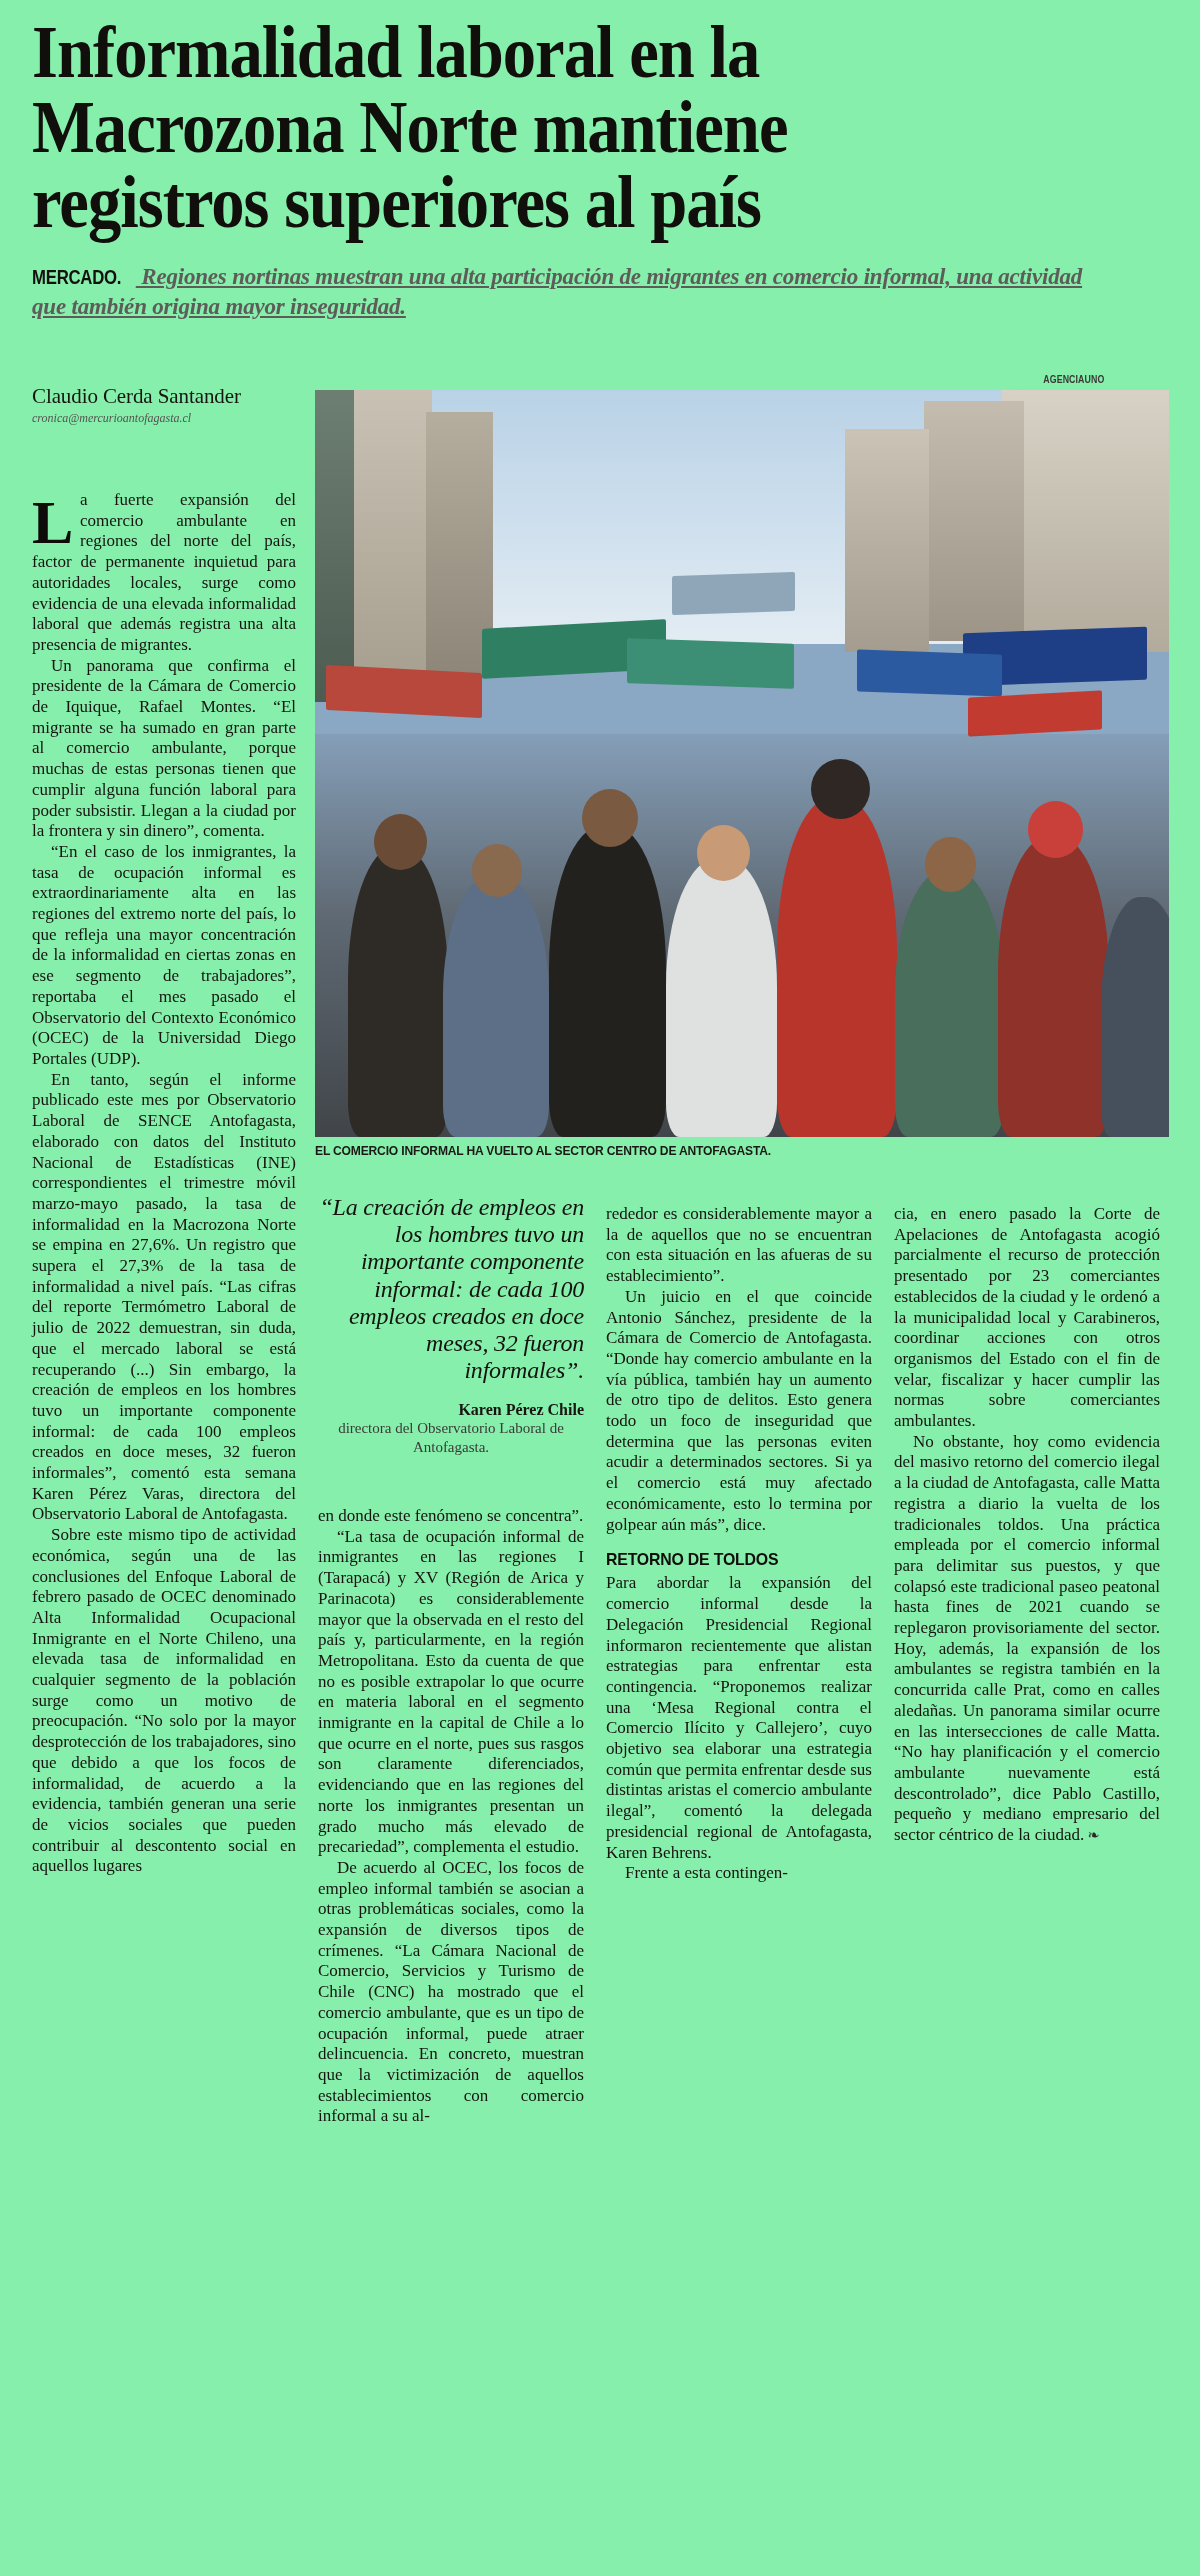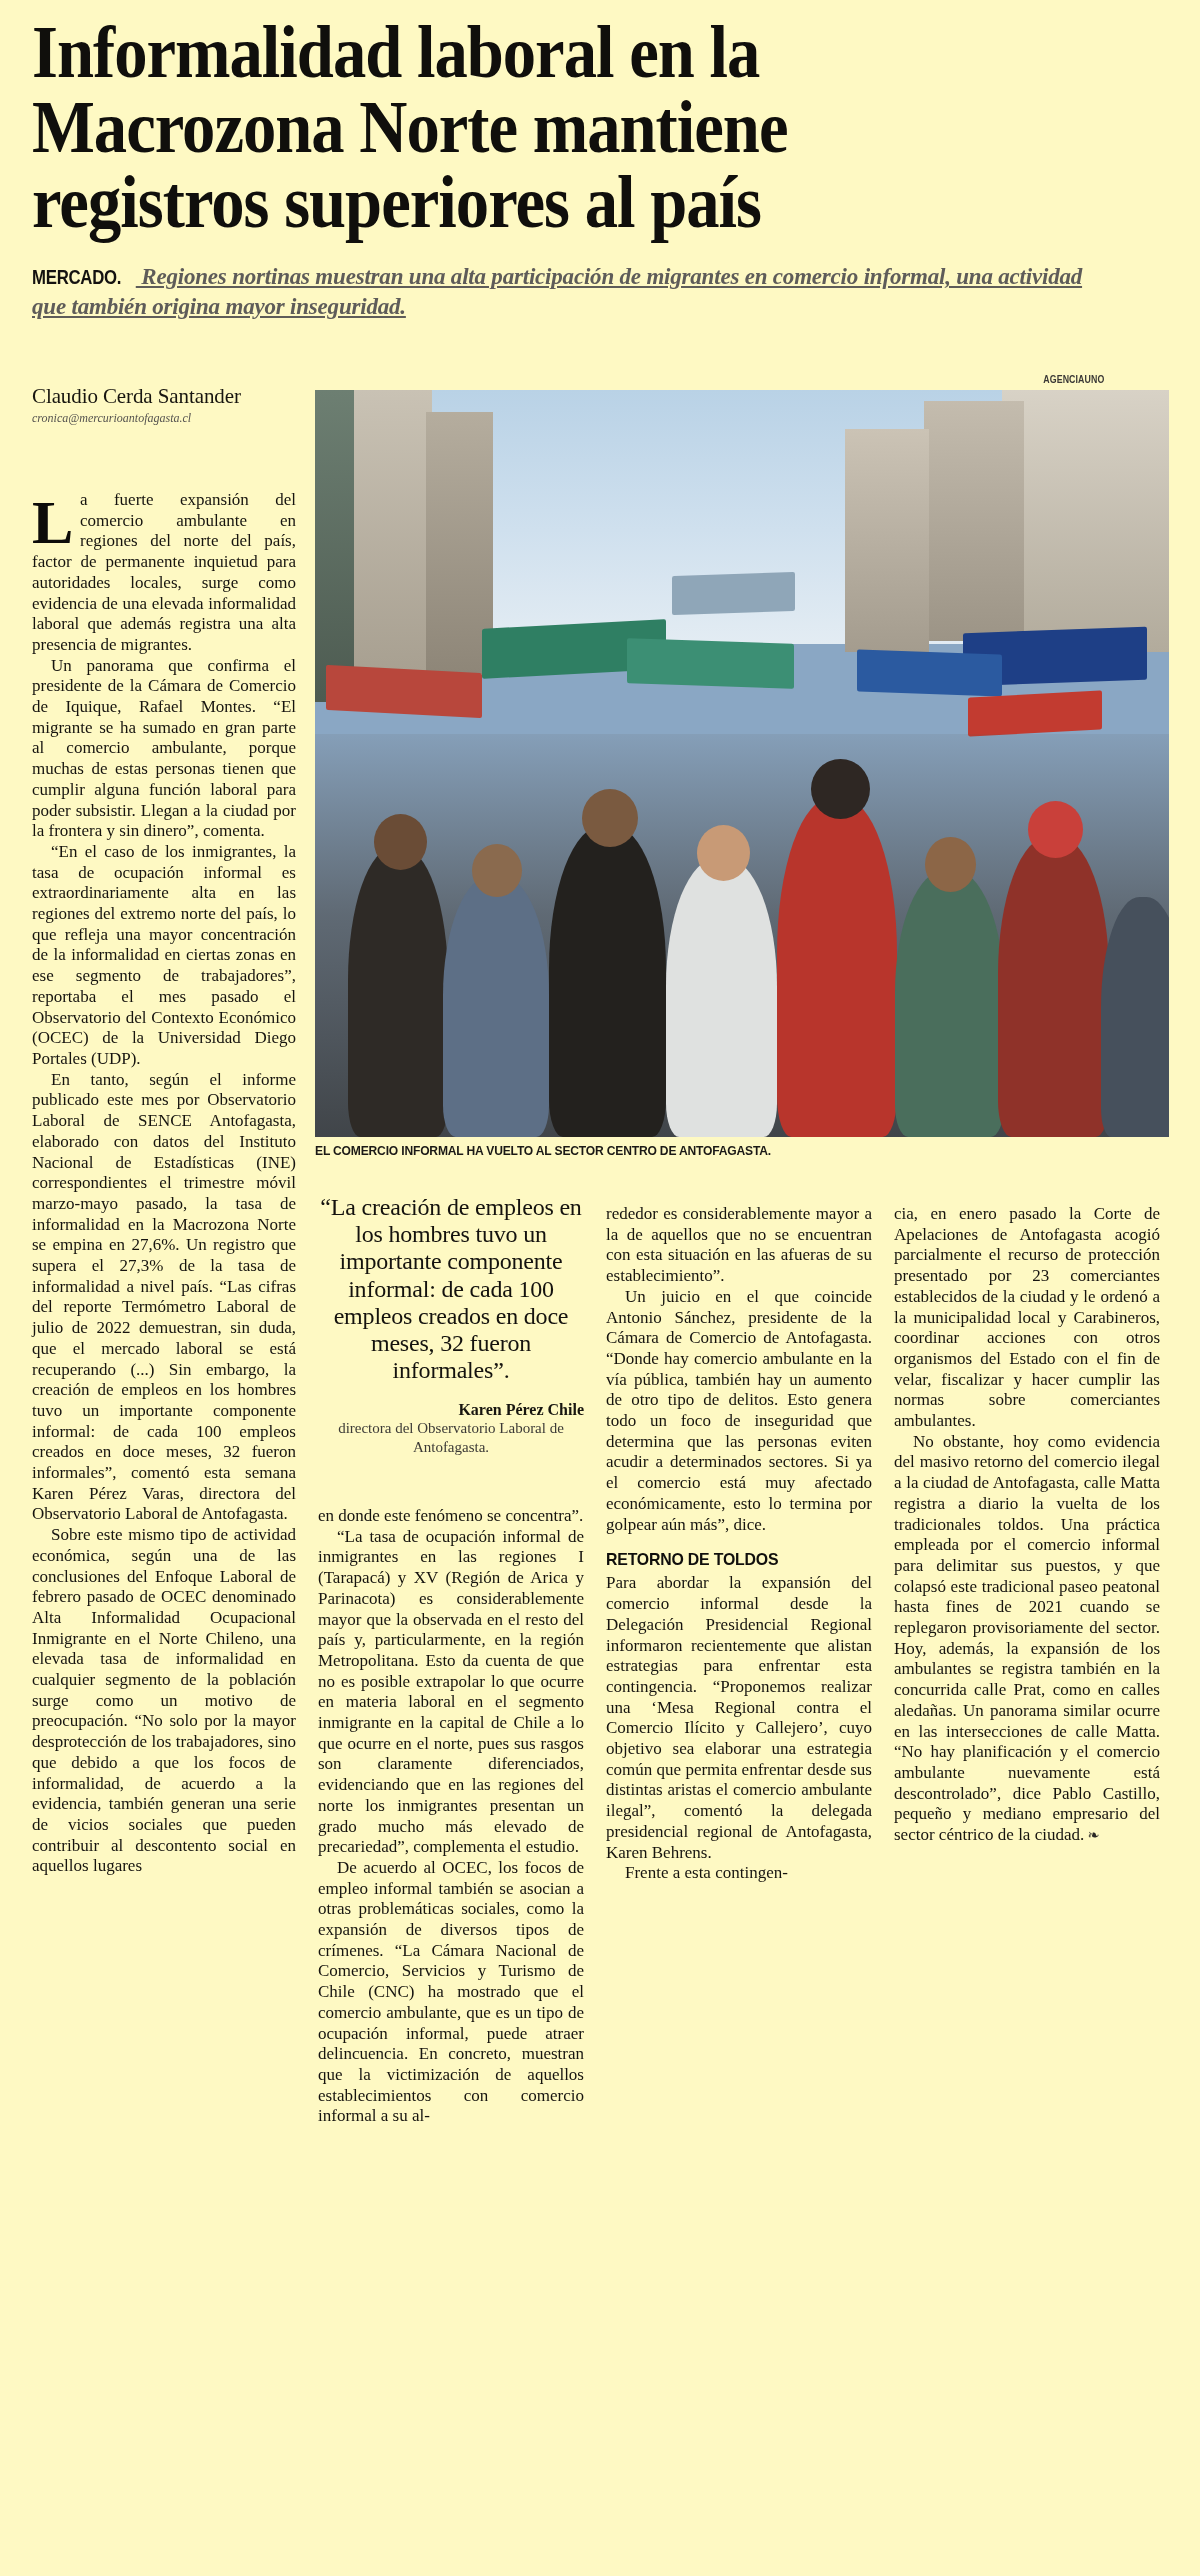--- a/index.html
+++ b/index.html
@@ -11,21 +11,21 @@
     width: 1201px;
     height: 2576px;
     font-family: "Liberation Serif", "DejaVu Serif", serif;
     color: #17150f;
     -webkit-font-smoothing: antialiased;
   }
   .page {
     position: relative;
     width: 1201px;
     height: 2576px;
-    background: #fef9c3;
+    background: #86efac;
     padding: 0;
     box-sizing: border-box;
     overflow: hidden;
   }
   .inner {
     position: absolute;
     left: 32px;
     top: 0;
     width: 1137px;
   }
@@ -189,22 +189,23 @@
     left: 318px;
     top: 1194px;
     width: 266px;
   }
   .pq-text {
     font-size: 24px;
     line-height: 1.135;
     font-weight: 400;
     color: #14120e;
     letter-spacing: -0.2px;
-    text-align: center;
+    text-align: right;
     hyphens: auto;
+    font-style: italic;
   }
   .pq-author {
     margin-top: 15.6px;
     text-align: right;
     font-weight: 700;
     font-size: 16px;
     line-height: 1.2;
     color: #17150f;
   }
   .pq-role {

